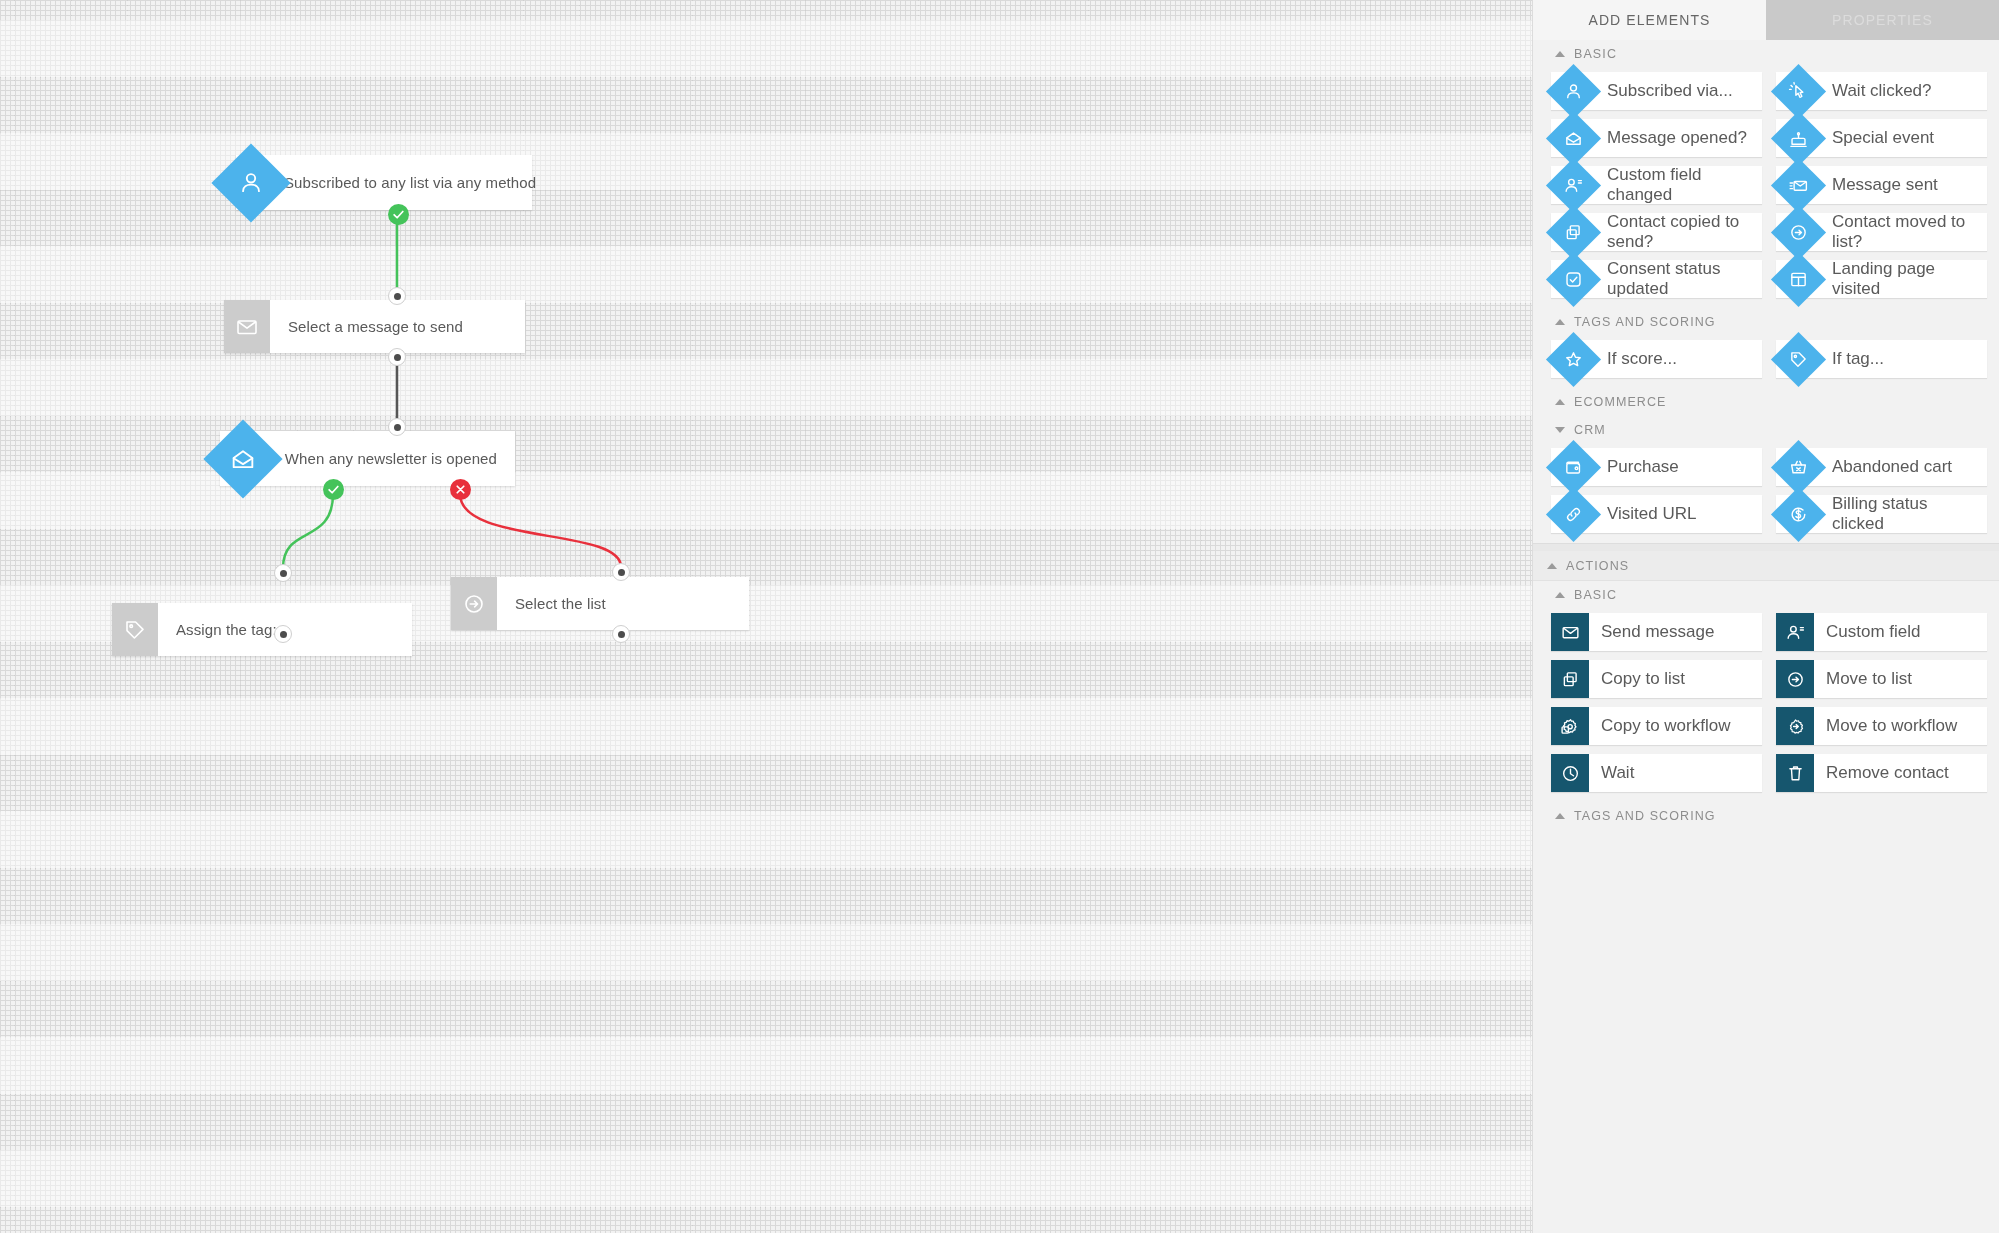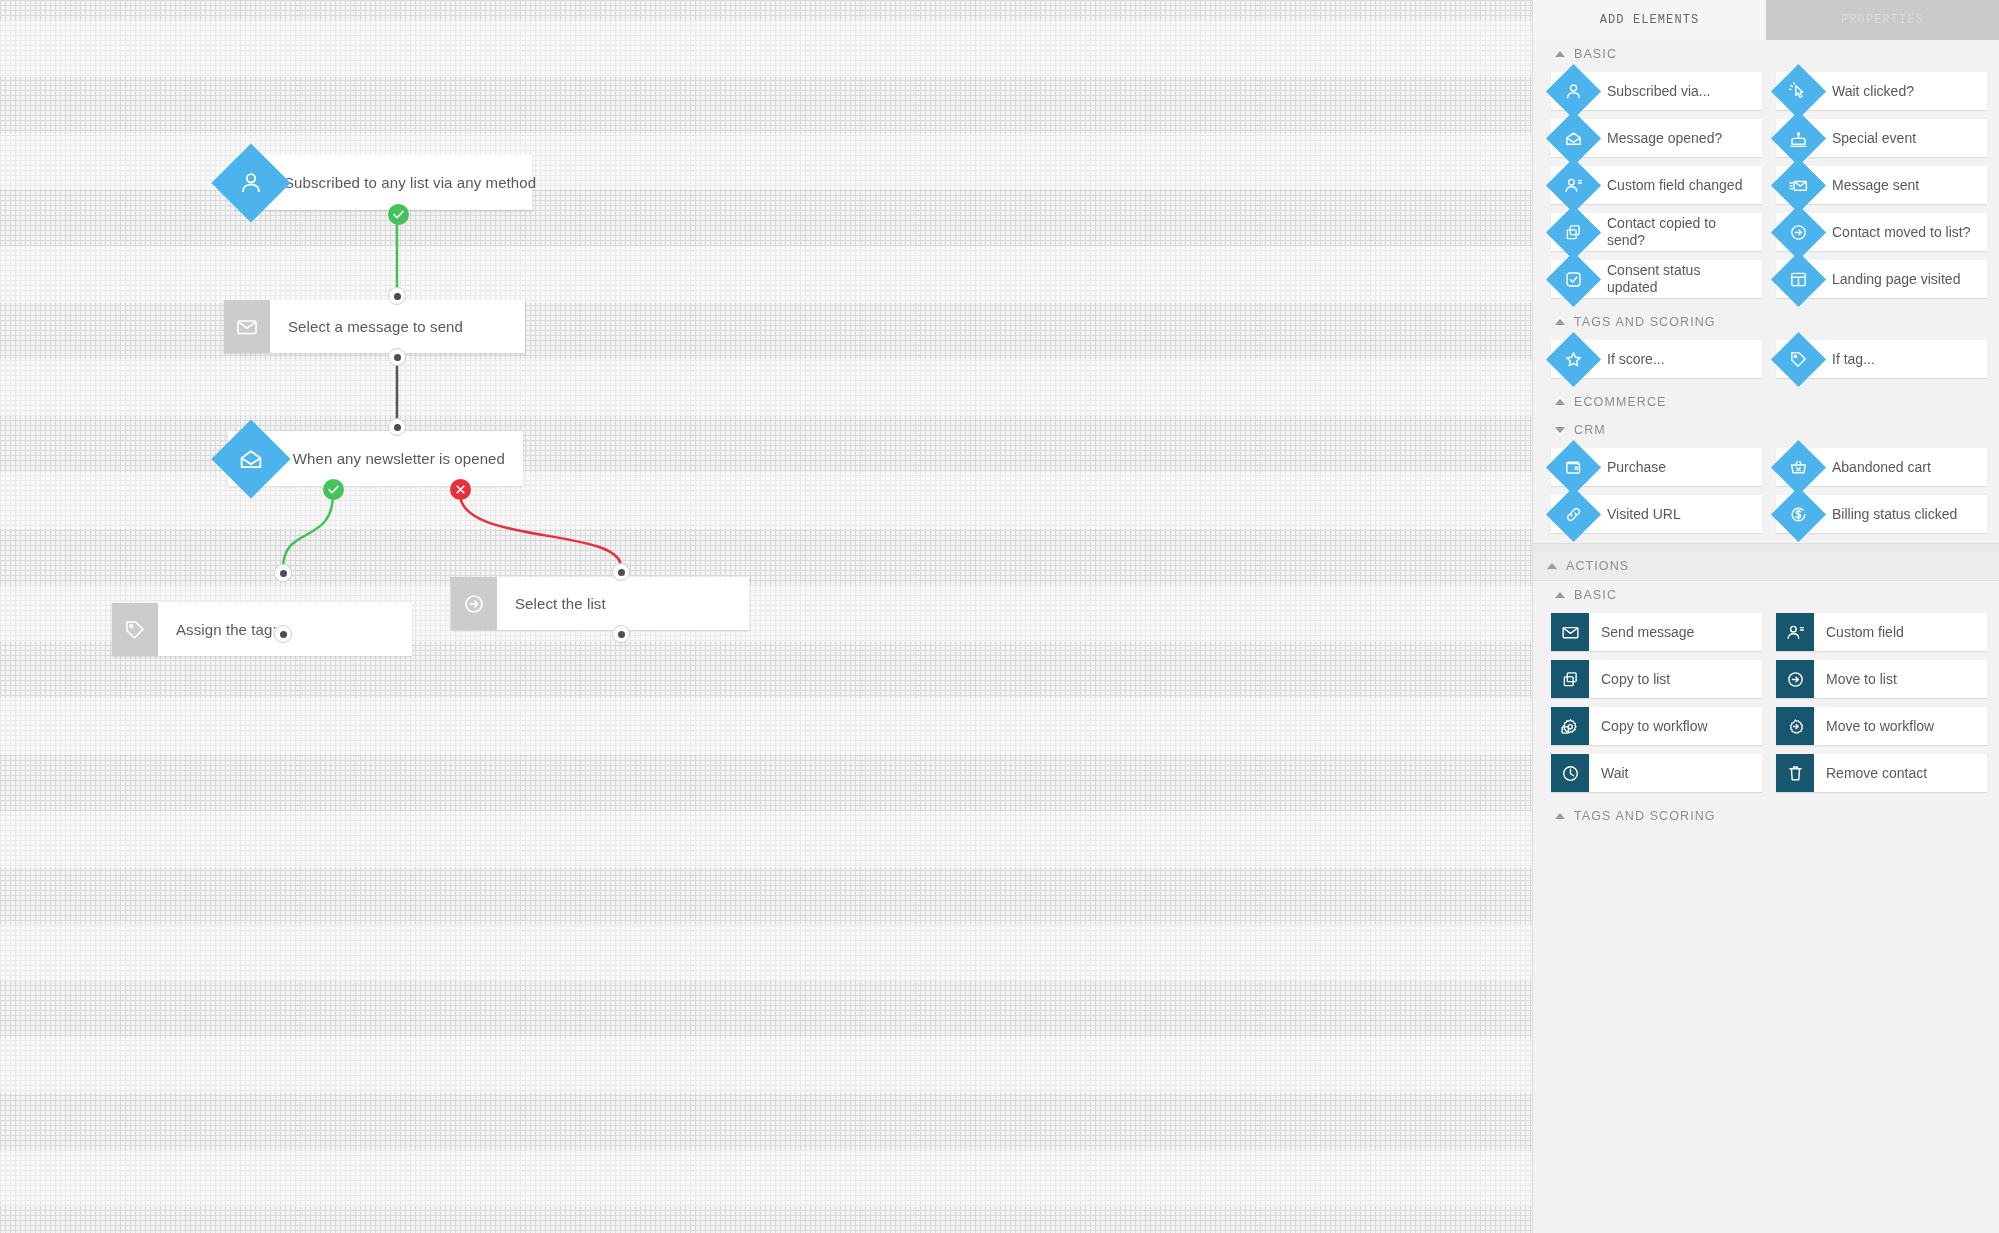--- a/index.html
+++ b/index.html
@@ -99,21 +99,21 @@
   #panel {
     position: relative;
     width: 467px; height: 1233px;
     background: #f2f2f2;
     border-left: 1px solid #dcdcdc;
     overflow: hidden;
   }
   #tabs { display: flex; height: 40px; background: #f2f2f2; }
   .tab {
     flex: 1; display: flex; align-items: center; justify-content: center;
-    font-size: 12px; letter-spacing: 1.1px; cursor: pointer; font-family: Liberation Mono, monospace;
+    font-size: 14px; letter-spacing: 1.1px; cursor: pointer;
   }
   .tab.active { background: #f5f5f5; color: #666666; }
   .tab.inactive { background: #c9c9c9; color: #dcdcdc; }
 
   .sec-head {
     display: flex; align-items: center; gap: 9px;
     height: 30px; padding: 0 0 0 14px;
     font-size: 12.5px; letter-spacing: 1.1px; color: #8d8d8d;
     background: #ececec;
     border-bottom: 1px solid #e2e2e2;
@@ -130,21 +130,21 @@
   .sec-body { padding: 4px 12px 10px 18px; background: #f2f2f2; }
   .grid2 { display: grid; grid-template-columns: 1fr 1fr; gap: 9px 14px; }
 
   .el {
     display: flex; align-items: stretch; height: 38px;
     background: #ffffff; box-shadow: 0 1px 1px rgba(0,0,0,0.09);
     cursor: pointer;
   }
   .el .el-label {
     display: flex; align-items: center;
-    font-size: 14px; color: #5a5a5a; line-height: 1.18;
+    font-size: 17px; color: #5a5a5a; line-height: 1.18;
     padding: 0 8px 0 12px; overflow: hidden;
   }
   .el-diamond {
     position: relative; width: 44px; flex: 0 0 44px;
     display: flex; align-items: center; justify-content: center;
   }
   .el-diamond .dshape {
     position: absolute; left: 50%; top: 50%;
     width: 39px; height: 39px; margin: -19.5px 0 0 -19.5px;
     background: #4cb3ec; transform: rotate(45deg);
@@ -263,21 +263,21 @@
         <svg viewBox="0 0 24 24">
             <rect class="glyph" x="3" y="6" width="18" height="12.5" rx="1.2"></rect>
             <path class="glyph" d="M3.6 7 L12 13.2 L20.4 7"></path>
           </svg>
       </div>
       <div class="label">Select a message to send</div>
     </div>
     <div class="handle" style="left:388px;top:348px"></div>
     <div class="handle" style="left:388px;top:418px"></div>
 
-    <div class="node" style="left:228px;top:431px;width:295px;height:55px">
+    <div class="node" style="left:220px;top:431px;width:295px;height:55px">
       <div class="diamond-wrap">
         <div class="diamond"></div>
         <div class="diamond-glyph">
           <svg viewBox="0 0 24 24">
               <path class="glyph" d="M4 11.2 L12 5.4 L20 11.2 L20 19 L4 19 Z"></path>
               <path class="glyph" d="M4 11.4 L12 16.4 L20 11.4"></path>
             </svg>
         </div>
       </div>
       <div class="label">When any newsletter is opened</div>

